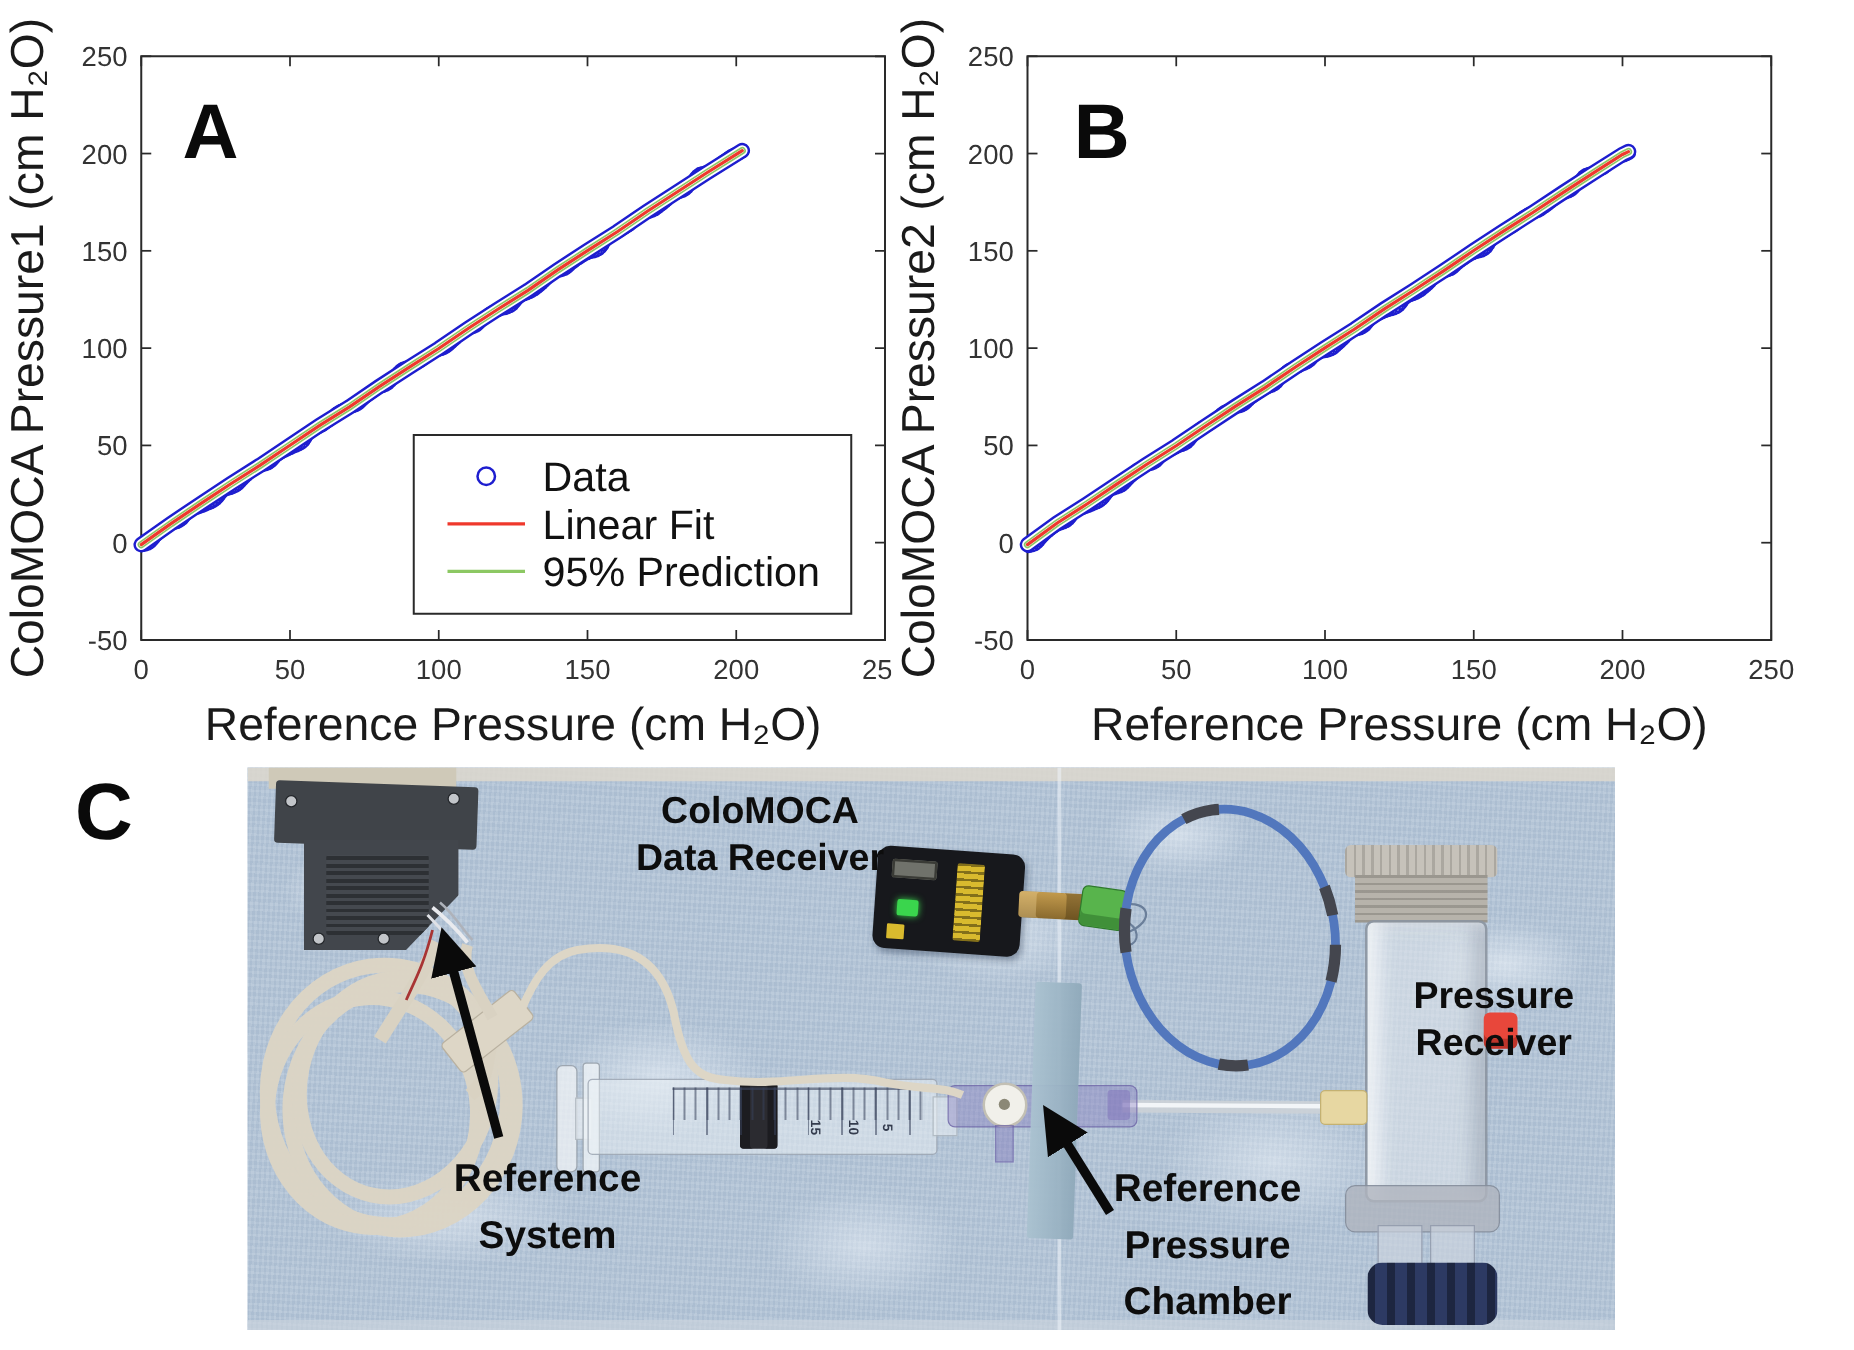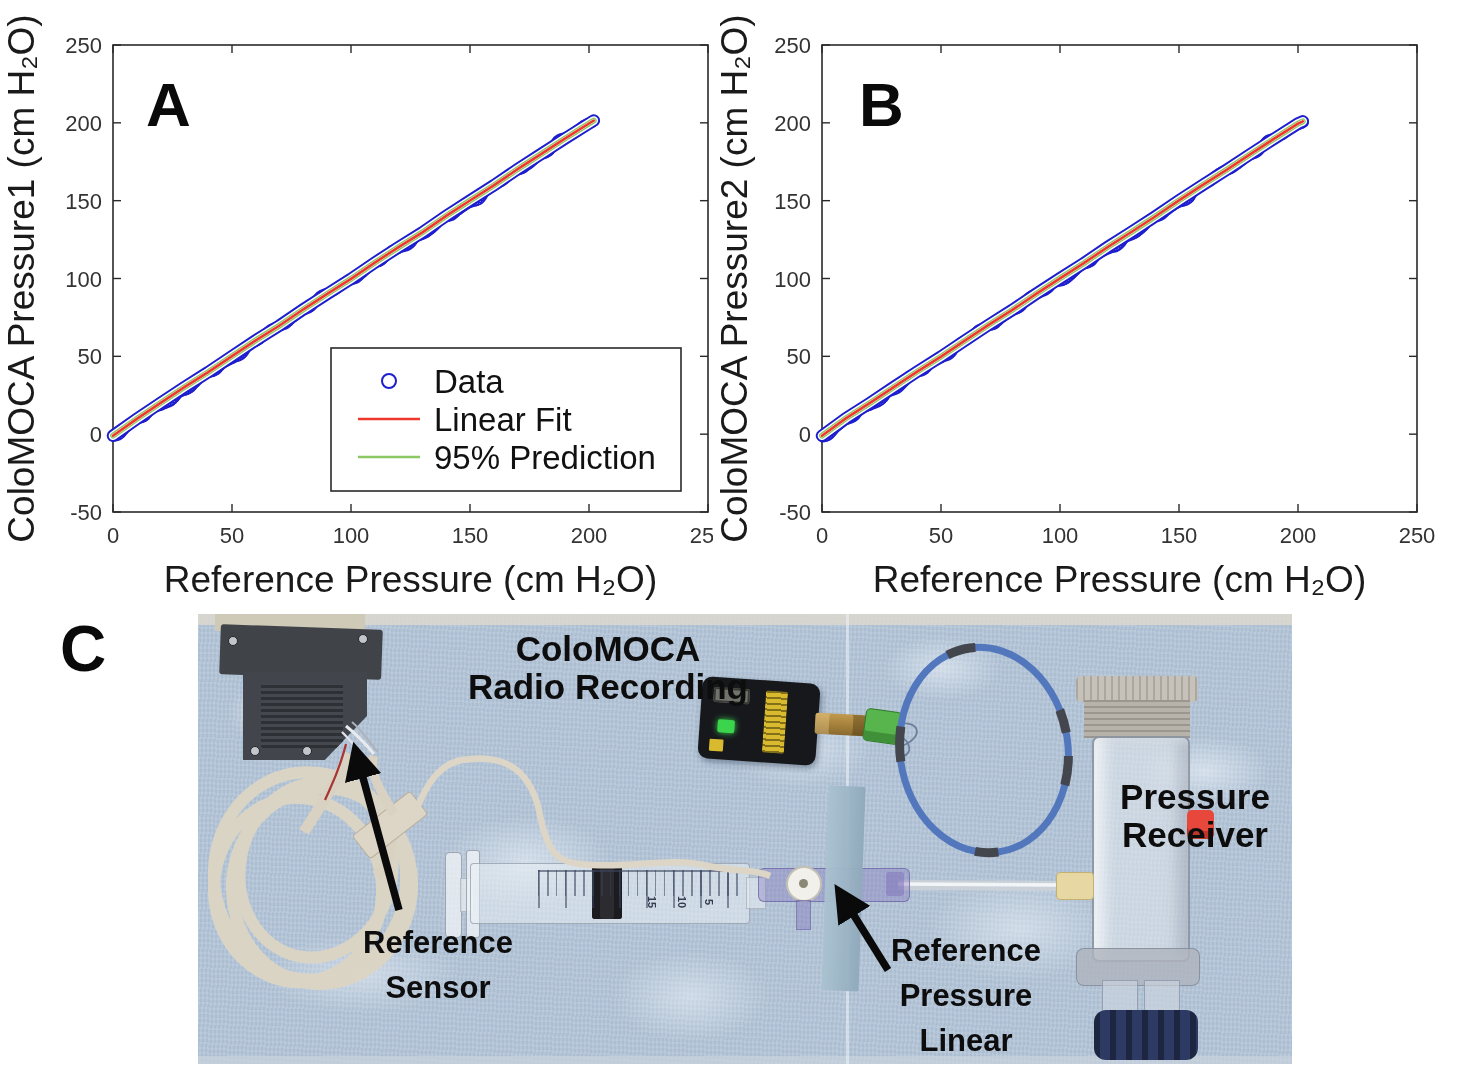--- a/index.html
+++ b/index.html
@@ -76,21 +76,21 @@
   .rx-sticker{position:absolute;left:64px;top:10px;width:22px;height:62px;background:#d9ba2e;border-radius:2px;
     background-image:repeating-linear-gradient(0deg,rgba(60,50,10,.55) 0 2px,transparent 2px 6px);}
   .rx-led{position:absolute;left:18px;top:42px;width:17px;height:13px;background:#3ad54d;border-radius:2px;box-shadow:0 0 6px #3ad54d;}
   .rx-sq{position:absolute;left:11px;top:62px;width:14px;height:12px;background:#d9ba2e;border-radius:1px;}
   .brass{left:617px;top:100px;width:52px;height:21px;background:linear-gradient(180deg,#c29a4d,#8a6a2e);border-radius:3px;transform:rotate(3deg);z-index:3;
     box-shadow:inset -14px 0 0 rgba(60,42,12,.35), inset 14px 0 0 rgba(255,230,170,.3);}
   .green-conn{left:666px;top:96px;width:35px;height:31px;background:#58b44c;border:1px solid #2f7a2c;border-radius:5px;transform:rotate(8deg);z-index:3;
     box-shadow:inset 0 -9px 0 rgba(30,90,30,.4);}
   
   .ph-label{position:absolute;z-index:6;text-align:center;font-weight:bold;color:#0d0d0d;}
-  .lbl-2line{font-size:35px;line-height:38px;}
+  .lbl-2line{font-size:30px;line-height:38px;}
   .lbl-3line{font-size:31px;line-height:45px;}
 </style>
 </head>
 <body>
 
 <svg id="svgA" class="chart-svg" width="713" height="612">
     <rect x="113" y="45" width="595" height="467" fill="none" stroke="#2a2a2a" stroke-width="1.6"></rect>
     <line x1="113" y1="512" x2="113" y2="504" stroke="#2a2a2a" stroke-width="1.4"></line>
     <line x1="113" y1="45" x2="113" y2="53" stroke="#2a2a2a" stroke-width="1.4"></line>
     <text x="113" y="543" text-anchor="middle" font-size="22" fill="#333333" font-family="Liberation Sans, DejaVu Sans, sans-serif">0</text>
@@ -776,28 +776,28 @@
       <ellipse cx="786" cy="136" rx="84" ry="103" stroke="#44464e" stroke-width="9" transform="rotate(-8 786 136)" pathLength="100" stroke-dasharray="5 17 4 21 6 15 5 19 4 4" stroke-dashoffset="-3"></ellipse>
     </g>
     <g>
       <line x1="201" y1="296" x2="158" y2="138" stroke="#0a0a0a" stroke-width="7.5" marker-end="url(#ah)"></line>
       <line x1="690" y1="356" x2="642" y2="279" stroke="#0a0a0a" stroke-width="7.5" marker-end="url(#ah)"></line>
     </g>
   </svg>
 
   <div class="ph-label lbl-2line" style="left:240px;top:16px;width:340px;">
     <div>ColoMOCA</div>
-    <div>Radio Recording</div>
+    <div>Data Receiver</div>
   </div>
   <div class="ph-label lbl-2line" style="left:887px;top:164px;width:220px;">
     <div>Pressure</div>
     <div>Receiver</div>
   </div>
   <div class="ph-label lbl-3line" style="left:130px;top:306px;width:220px;">
     <div>Reference</div>
-    <div>Sensor</div>
+    <div>System</div>
   </div>
   <div class="ph-label lbl-3line" style="left:658px;top:314px;width:220px;">
     <div>Reference</div>
     <div>Pressure</div>
-    <div>Linear</div>
+    <div>Chamber</div>
   </div>
 </div>
 
 </body></html>

